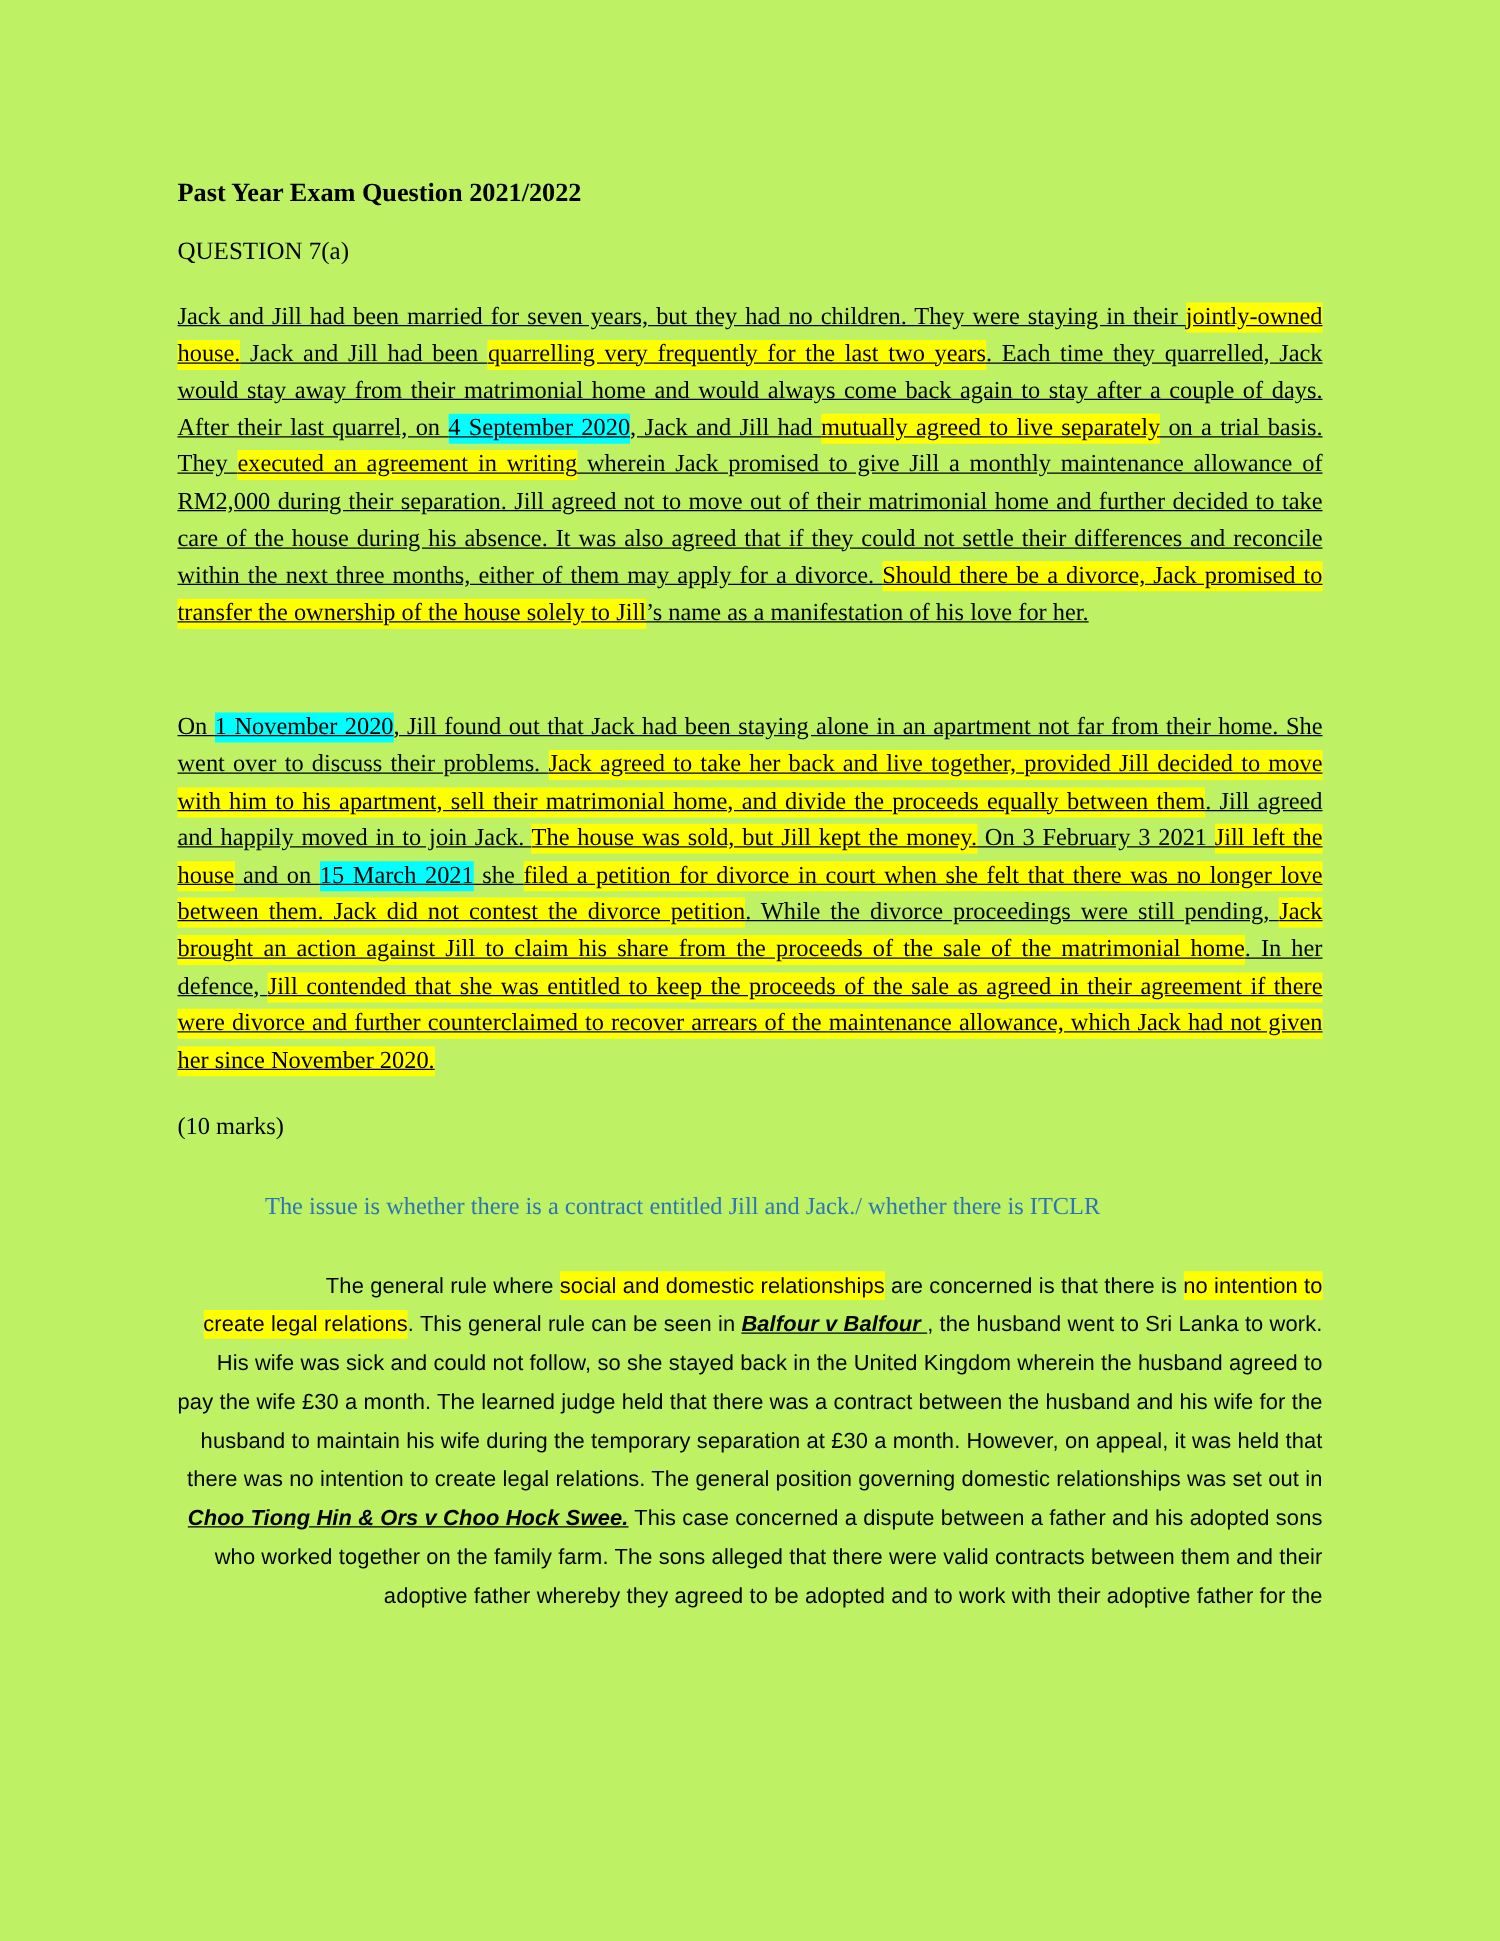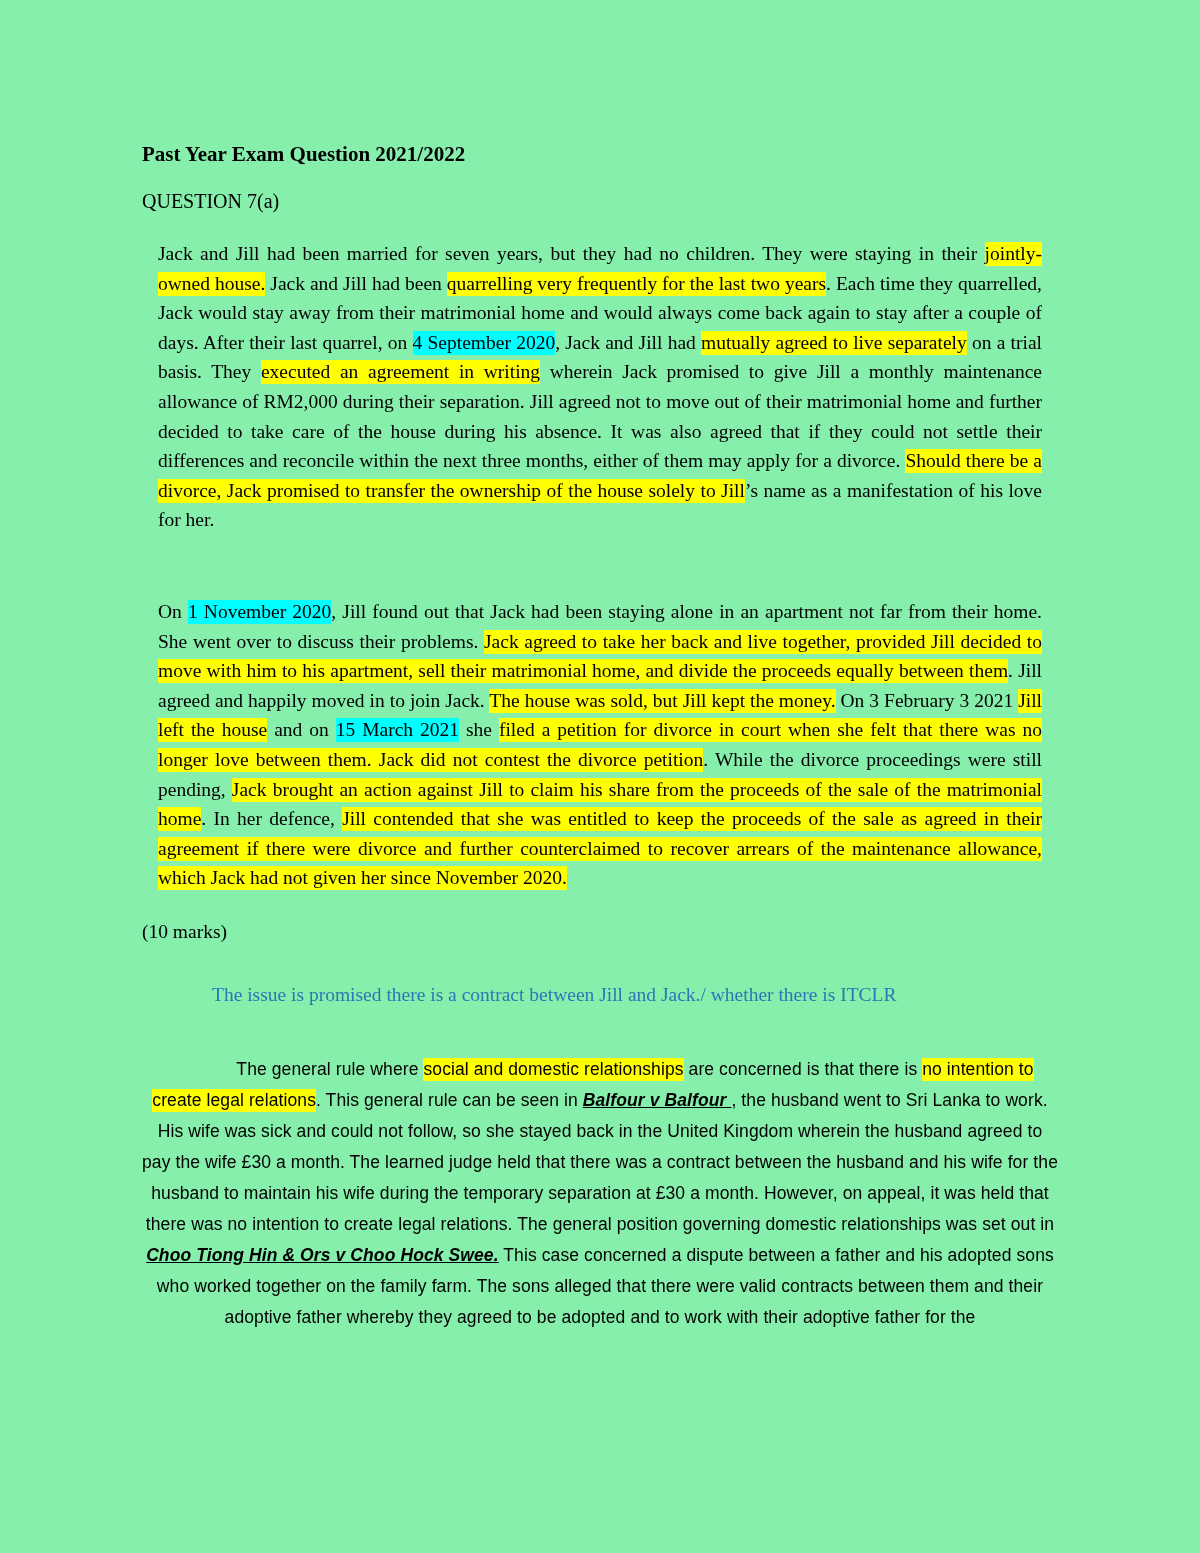--- a/index.html
+++ b/index.html
@@ -4,21 +4,21 @@
 <style>
   html, body {
     margin: 0;
     padding: 0;
     background: #ffffff;
   }
   .page {
     position: relative;
     width: 1200px;
     height: 1553px;
-    background: #86efac;
+    background: #bef264;
     box-sizing: border-box;
     padding: 141px 142px 0 142px;
     font-family: "Liberation Serif", "DejaVu Serif", serif;
     color: #000000;
     overflow: hidden;
   }
   .doc-title {
     font-size: 21px;
     font-weight: bold;
     line-height: 26px;
@@ -26,21 +26,22 @@
   }
   .question-label {
     font-size: 20px;
     line-height: 26px;
     margin: 0 0 25px 0;
   }
   .facts {
     font-size: 19.5px;
     line-height: 29.6px;
     text-align: justify;
-    margin: 16px;
+    margin: 0;
+    text-decoration: underline;
   }
   .facts-2 {
     margin-top: 62px;
   }
   .instruction {
     font-size: 19.5px;
     line-height: 29.6px;
     text-align: justify;
     margin: 24px 0 0 0;
   }
@@ -52,23 +53,23 @@
   .issue {
     font-size: 19.5px;
     line-height: 29.6px;
     margin: 34px 0 0 0;
     padding-left: 70px;
   }
   .answer {
     font-family: "Liberation Sans", "DejaVu Sans", sans-serif;
     font-size: 17.5px;
     line-height: 31px;
-    text-align: center;
+    text-align: right;
     text-indent: 70px;
-    margin: 44px 0 0 0;
+    margin: 33px 0 0 0;
     letter-spacing: 0.1px;
   }
   .answer span {
     text-indent: 0;
   }
   
   span[data-name="highlighted-text"] {
     padding: 1px 0 2px 0;
   }
 </style>
@@ -81,17 +82,17 @@
 
   <p class="question-label" data-name="question-label">QUESTION 7(a)</p>
 
   <p class="facts" data-name="facts-paragraph-1"><span data-name="text-segment">Jack and Jill had been married for seven years, but they had no children. They were staying in their </span><span data-name="highlighted-text" style="background-color: rgb(255, 255, 0);">jointly-owned house.</span><span data-name="text-segment"> Jack and Jill had been </span><span data-name="highlighted-text" style="background-color: rgb(255, 255, 0);">quarrelling very frequently for the last two years</span><span data-name="text-segment">. Each time they quarrelled, Jack would stay away from their matrimonial home and would always come back again to stay after a couple of days. After their last quarrel, on </span><span data-name="highlighted-text" style="background-color: rgb(0, 255, 255);">4 September 2020</span><span data-name="text-segment">, Jack and Jill had </span><span data-name="highlighted-text" style="background-color: rgb(255, 255, 0);">mutually agreed to live separately</span><span data-name="text-segment"> on a trial basis. They </span><span data-name="highlighted-text" style="background-color: rgb(255, 255, 0);">executed an agreement in writing</span><span data-name="text-segment"> wherein Jack promised to give Jill a monthly maintenance allowance of RM2,000 during their separation. Jill agreed not to move out of their matrimonial home and further decided to take care of the house during his absence. It was also agreed that if they could not settle their differences and reconcile within the next three months, either of them may apply for a divorce. </span><span data-name="highlighted-text" style="background-color: rgb(255, 255, 0);">Should there be a divorce, Jack promised to transfer the ownership of the house solely to Jill</span><span data-name="text-segment">’s name as a manifestation of his love for her.</span></p>
 
   <p class="facts facts-2" data-name="facts-paragraph-2"><span data-name="text-segment">On </span><span data-name="highlighted-text" style="background-color: rgb(0, 255, 255);">1 November 2020</span><span data-name="text-segment">, Jill found out that Jack had been staying alone in an apartment not far from their home. She went over to discuss their problems. </span><span data-name="highlighted-text" style="background-color: rgb(255, 255, 0);">Jack agreed to take her back and live together, provided Jill decided to move with him to his apartment, sell their matrimonial home, and divide the proceeds equally between them</span><span data-name="text-segment">. Jill agreed and happily moved in to join Jack. </span><span data-name="highlighted-text" style="background-color: rgb(255, 255, 0);">The house was sold, but Jill kept the money.</span><span data-name="text-segment"> On 3 February 3 2021 </span><span data-name="highlighted-text" style="background-color: rgb(255, 255, 0);">Jill left the house</span><span data-name="text-segment"> and on </span><span data-name="highlighted-text" style="background-color: rgb(0, 255, 255);">15 March 2021</span><span data-name="text-segment"> she </span><span data-name="highlighted-text" style="background-color: rgb(255, 255, 0);">filed a petition for divorce in court when she felt that there was no longer love between them. Jack did not contest the divorce petition</span><span data-name="text-segment">. While the divorce proceedings were still pending, </span><span data-name="highlighted-text" style="background-color: rgb(255, 255, 0);">Jack brought an action against Jill to claim his share from the proceeds of the sale of the matrimonial home</span><span data-name="text-segment">. In her defence, </span><span data-name="highlighted-text" style="background-color: rgb(255, 255, 0);">Jill contended that she was entitled to keep the proceeds of the sale as agreed in their agreement if there were divorce and further counterclaimed to recover arrears of the maintenance allowance, which Jack had not given her since November 2020.</span></p>
 
 
   <p class="marks" data-name="marks-label">(10 marks)</p>
 
-  <p class="issue" data-name="issue-statement" style="color: rgb(46, 117, 182);">The issue is promised there is a contract between Jill and Jack./ whether there is ITCLR</p>
+  <p class="issue" data-name="issue-statement" style="color: rgb(46, 117, 182);">The issue is whether there is a contract entitled Jill and Jack./ whether there is ITCLR</p>
 
   <p class="answer" data-name="answer-paragraph"><span data-name="text-segment">The general rule where </span><span data-name="highlighted-text" style="background-color: rgb(255, 255, 0);">social and domestic relationships</span><span data-name="text-segment"> are concerned is that there is </span><span data-name="highlighted-text" style="background-color: rgb(255, 255, 0);">no intention to create legal relations</span><span data-name="text-segment">. This general rule can be seen in </span><span data-name="text-segment" style="font-weight: bold; font-style: italic; text-decoration: underline;">Balfour v Balfour </span><span data-name="text-segment">, the husband went to Sri Lanka to work. His wife was sick and could not follow, so she stayed back in the United Kingdom wherein the husband agreed to pay the wife £30 a month. The learned judge held that there was a contract between the husband and his wife for the husband to maintain his wife during the temporary separation at £30 a month. However, on appeal, it was held that there was no intention to create legal relations. The general position governing domestic relationships was set out in </span><span data-name="text-segment" style="font-weight: bold; font-style: italic; text-decoration: underline;">Choo Tiong Hin &amp; Ors v Choo Hock Swee.</span><span data-name="text-segment"> This case concerned a dispute between a father and his adopted sons who worked together on the family farm. The sons alleged that there were valid contracts between them and their adoptive father whereby they agreed to be adopted and to work with their adoptive father for the</span></p>
 
 </div>
 
 </body></html>

